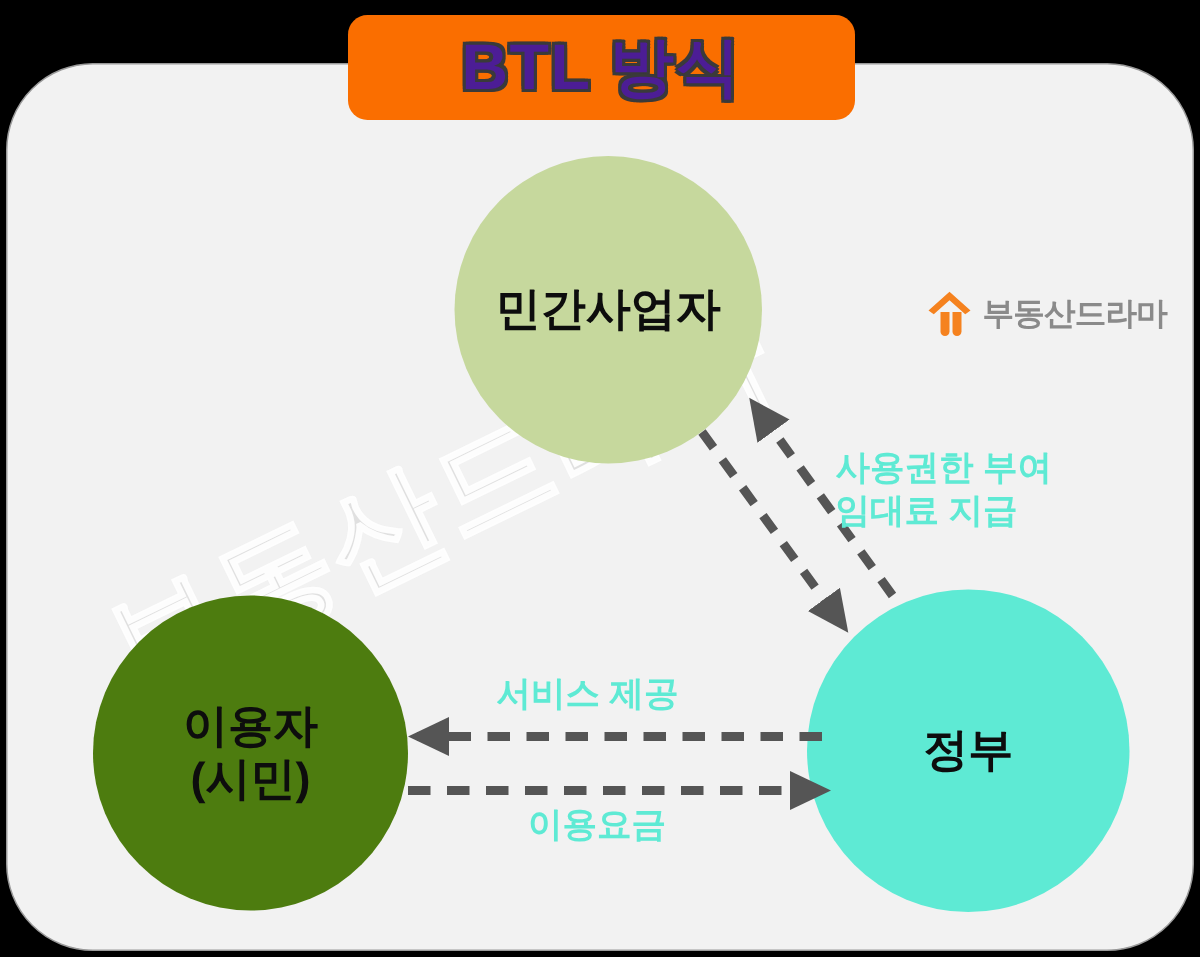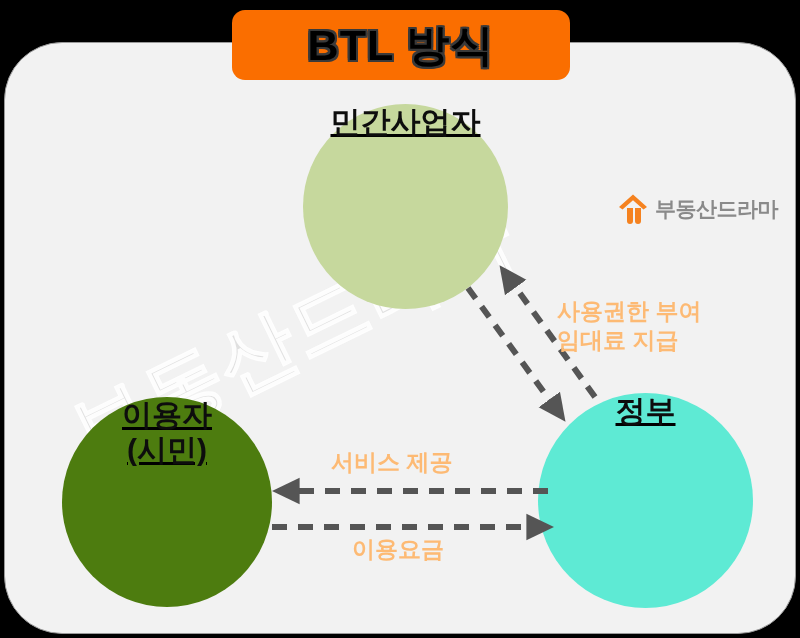--- a/index.html
+++ b/index.html
@@ -65,40 +65,39 @@
     background: #fa6e00;
     border-radius: 13px;
     display: flex;
     align-items: center;
     justify-content: center;
     z-index: 40;
   }
   .title-text {
     font-size: 43px;
     font-weight: bold;
-    color: #000000;
+    color: #4c1d95;
     letter-spacing: 1px;
     line-height: 1;
     text-shadow:
       -2px -2px 0 #3a3a3a,  2px -2px 0 #3a3a3a,
       -2px  2px 0 #3a3a3a,  2px  2px 0 #3a3a3a,
        0px -2px 0 #3a3a3a,  0px  2px 0 #3a3a3a,
       -2px  0px 0 #3a3a3a,  2px  0px 0 #3a3a3a;
   }
 
   
   .node {
     position: absolute;
     border-radius: 50%;
     display: flex;
-    align-items: flex-start;
+    align-items: center;
     justify-content: center;
     text-align: center;
     z-index: 20;
-    text-decoration: underline;
   }
   .node-label {
     font-size: 30px;
     font-weight: bold;
     color: #0d0d0d;
     line-height: 1.18;
     white-space: pre-line;
   }
 
   #node-operator {
@@ -124,21 +123,21 @@
     width: 800px; height: 638px;
     z-index: 25;
     pointer-events: none;
   }
 
   
   .edge-label {
     position: absolute;
     font-size: 23px;
     font-weight: bold;
-    color: #fdba74;
+    color: #5eead4;
     line-height: 1.25;
     white-space: pre-line;
     z-index: 30;
   }
   #label-donation     { left: 393px; top: 333px; }
   #label-rights       { left: 557px; top: 297px; }
   #label-service      { left: 331px; top: 448px; text-align: center; }
   #label-fee          { left: 352px; top: 535px; text-align: center; }
 
   

